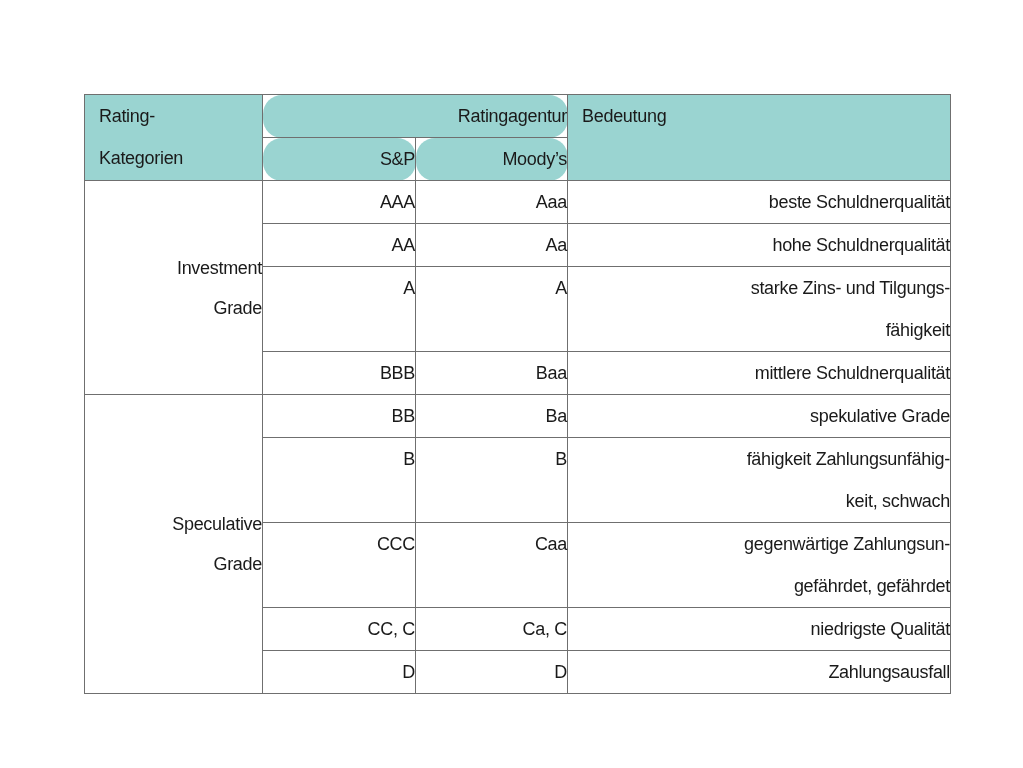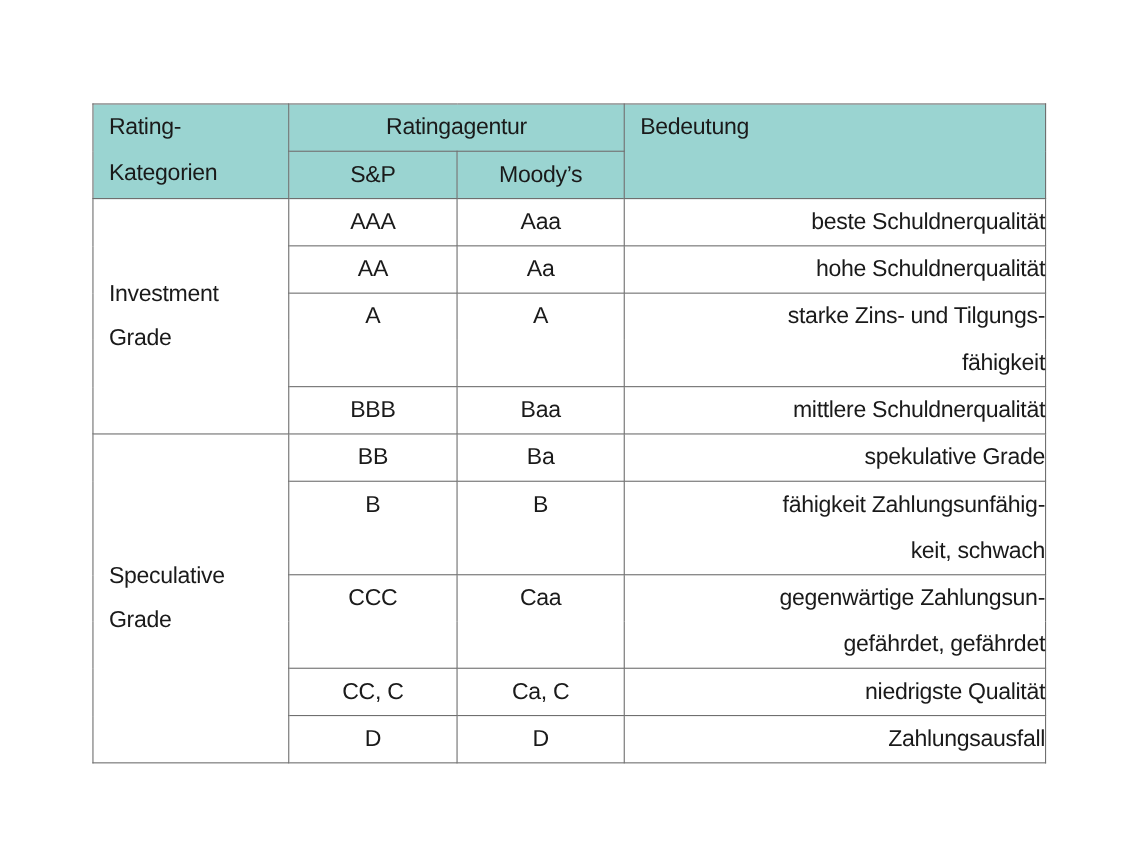--- a/index.html
+++ b/index.html
@@ -6,41 +6,41 @@
     body {
       width: 1023px; height: 768px; background: #ffffff;
       font-family: "Liberation Sans", "DejaVu Sans", sans-serif;
       color: #1a1a1a; position: relative; overflow: hidden;
     }
     table.rating {
       position: absolute; left: 84px; top: 94px;
       border-collapse: collapse;
       table-layout: fixed;
       width: 866px;
-      font-size: 21px;
+      font-size: 18px;
       letter-spacing: -0.3px;
     }
     table.rating td, table.rating th {
       border: 1.5px solid #6f6f6f;
       padding: 0;
       vertical-align: top;
       font-weight: normal;
       line-height: 42px;
     }
     col.c1 { width: 178px; }
     col.c2 { width: 153px; }
     col.c3 { width: 152px; }
     col.c4 { width: 383px; }
     thead th { background: #9ad4d1; }
     thead tr { height: 42px; }
     tbody tr { height: 42px; }
     .left { text-align: left; padding-left: 14px !important; }
-    .center { text-align: center; }
+    .center { text-align: right; border-radius: 19px; }
     .desc { text-align: right; padding-left: 14px !important; }
-    .cat { vertical-align: middle !important; text-align: left; padding-left: 14px !important; }
+    .cat { vertical-align: middle !important; text-align: right; padding-left: 14px !important; }
     .cat span { display: block; line-height: 40px; }
   </style>
 </head>
 <body>
 
 <table class="rating">
   <colgroup>
     <col class="c1">
       <col class="c2">
       <col class="c3">

